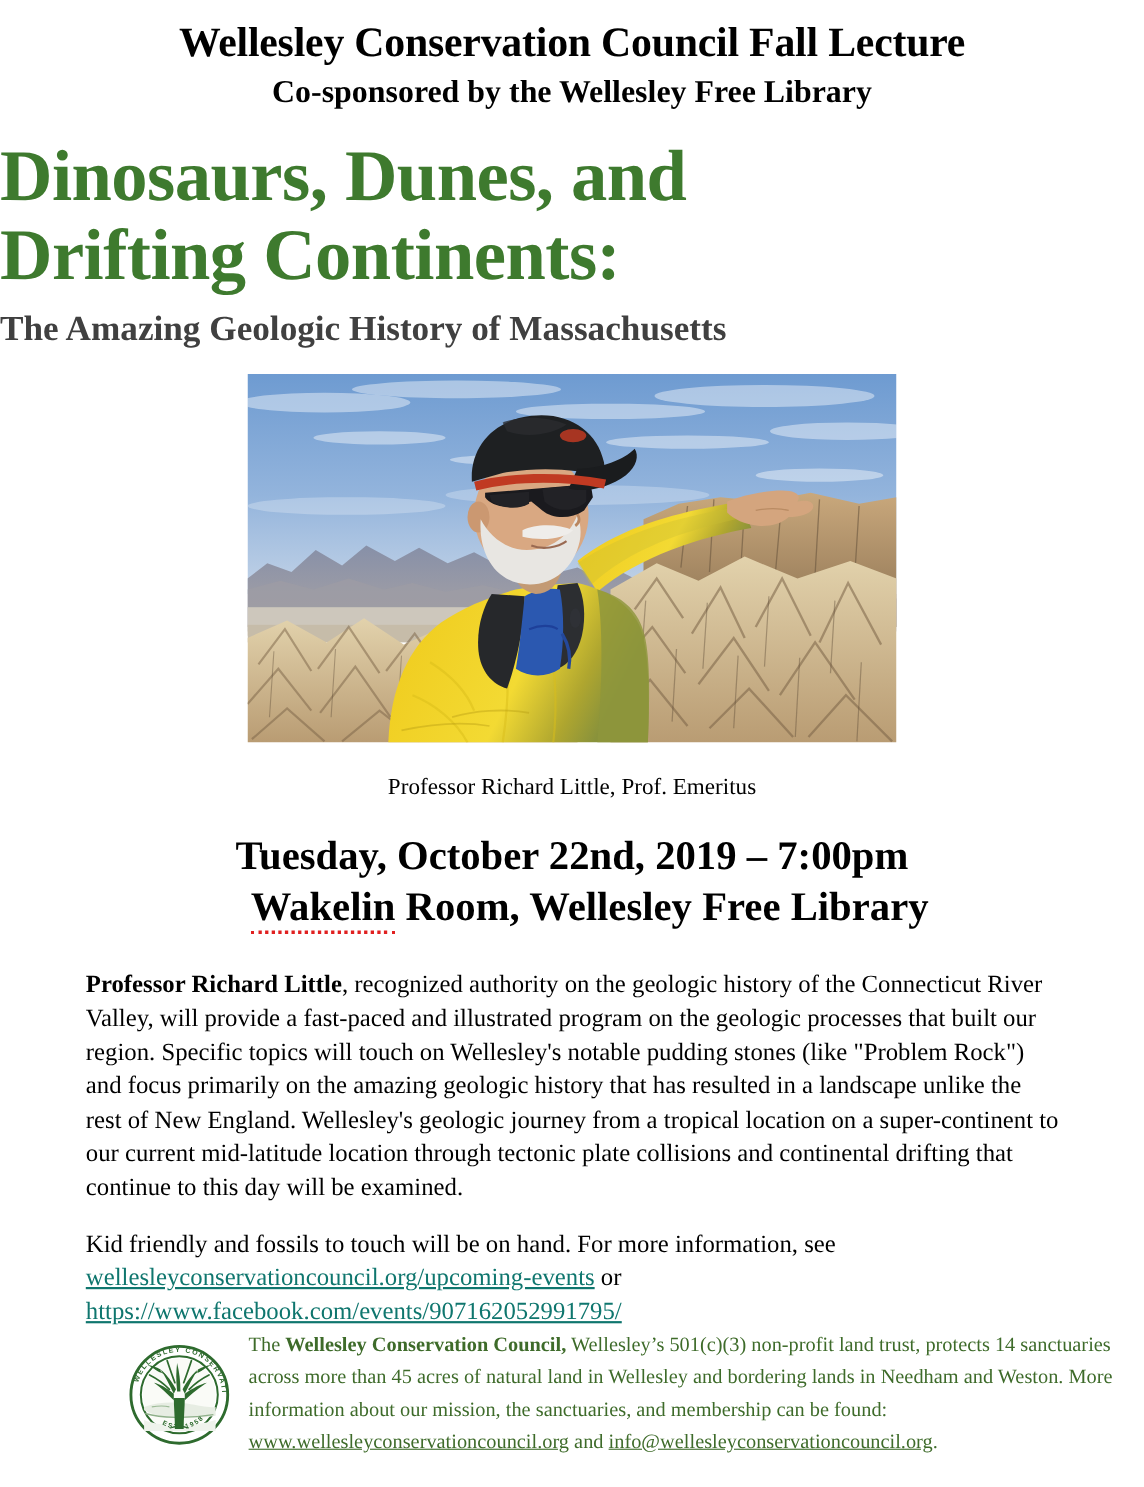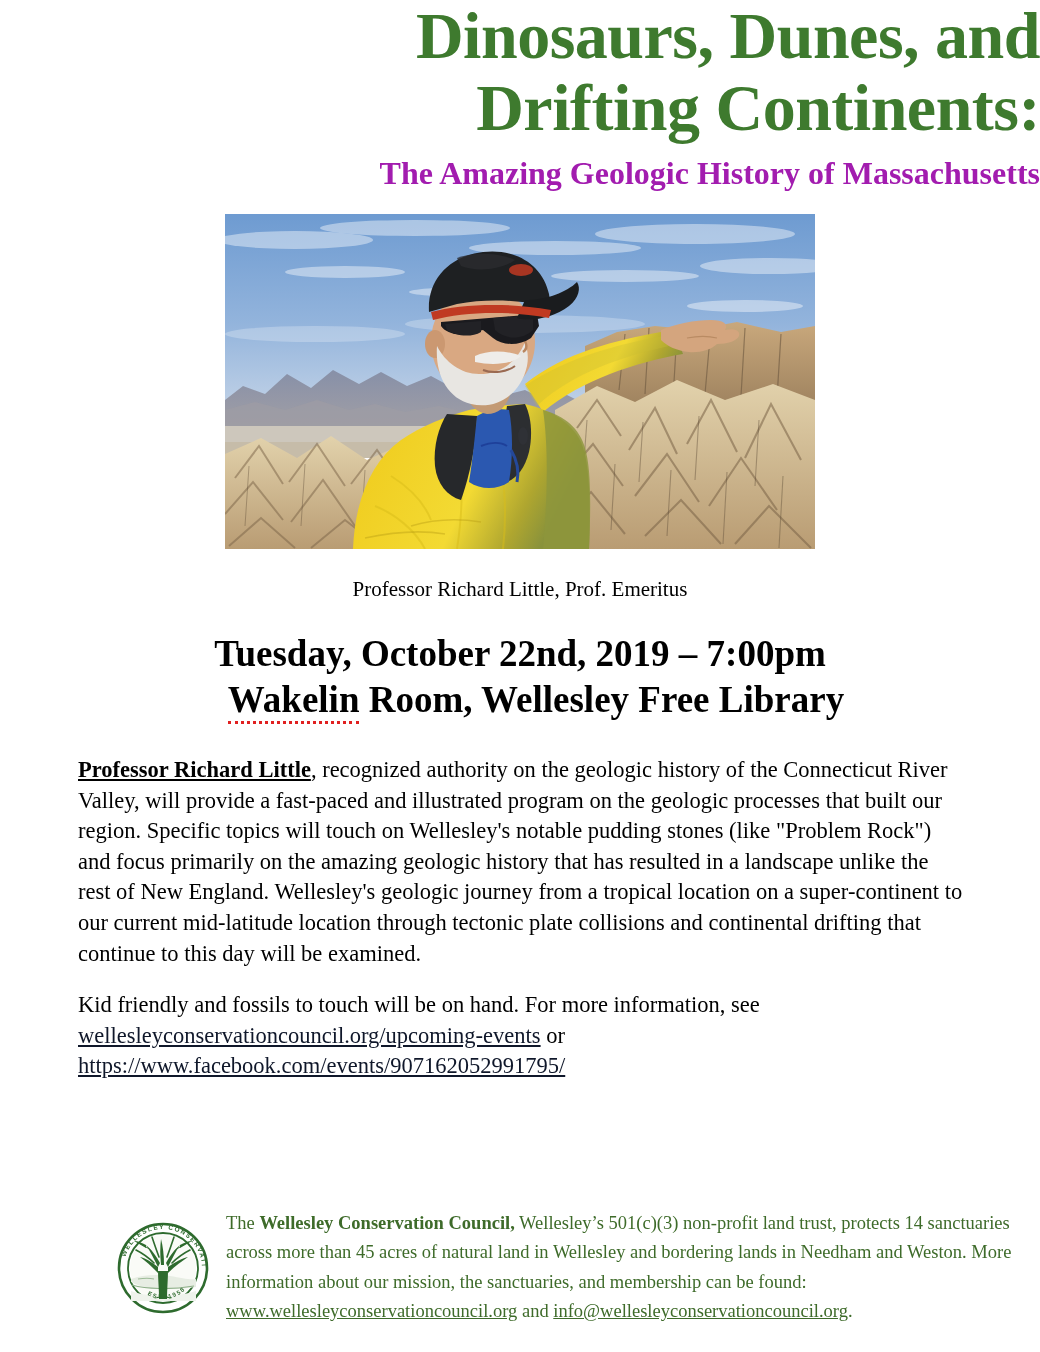--- a/index.html
+++ b/index.html
@@ -36,21 +36,22 @@
   }
   .header-line2 {
     font-size: 29px;
     font-weight: bold;
     line-height: 1.2;
     margin-top: 6px;
   }
 
   
   .title-block {
-    text-align: right;
+    text-align: left;
+    margin-top: 24px;
     font-family: Liberation Serif, serif;
   }
   .title-line {
     font-size: 66px;
     font-weight: bold;
     line-height: 1.09;
     letter-spacing: -0.5px;
   }
   .subtitle-line {
     font-size: 32px;
@@ -96,24 +97,24 @@
 
   
   .body-copy {
     margin: 32px 76px 0 78px;
     font-size: 22.5px;
     line-height: 1.36;
     text-align: left;
   }
   .body-copy p { margin: 0; }
   .body-copy p + p { margin-top: 21px; }
-  .body-copy b { font-weight: bold; text-decoration: underline; }
+  .body-copy b { font-weight: bold; }
   .lnk {
     text-decoration: underline;
-    color: #0f172a;
+    color: #0f766e;
   }
 
   
   .footer {
     position: absolute;
     left: 0;
     right: 0;
     bottom: 26px;
     display: flex;
     align-items: center;
@@ -134,25 +135,29 @@
     line-height: 1.58;
   }
   .footer-text b { font-weight: bold; }
   .footer-text .lnk { color: inherit; }
 </style>
 </head>
 <body>
 
 <div class="page">
 
+  <div class="header">
+    <div class="header-line1">Wellesley Conservation Council Fall Lecture</div>
+    <div class="header-line2">Co-sponsored by the Wellesley Free Library</div>
+  </div>
 
   <div class="title-block">
     <div class="title-line" style="color: rgb(62, 122, 46);">Dinosaurs, Dunes, and</div>
     <div class="title-line" style="color: rgb(62, 122, 46);">Drifting Continents:</div>
-    <div class="subtitle-line" style="color: #a21caf;">The Amazing Geologic History of Massachusetts</div>
+    <div class="subtitle-line" style="color: #404040;">The Amazing Geologic History of Massachusetts</div>
   </div>
 
   <div class="photo-wrap">
     <div class="photo">
       <svg viewBox="0 0 590 335" width="590" height="335" role="img">
         <defs>
           <linearGradient id="skyGrad" x1="0" y1="0" x2="0" y2="1">
             <stop offset="0%" stop-color="#6E9BD1"></stop>
             <stop offset="55%" stop-color="#93B4DC"></stop>
             <stop offset="100%" stop-color="#C3D3E7"></stop>

